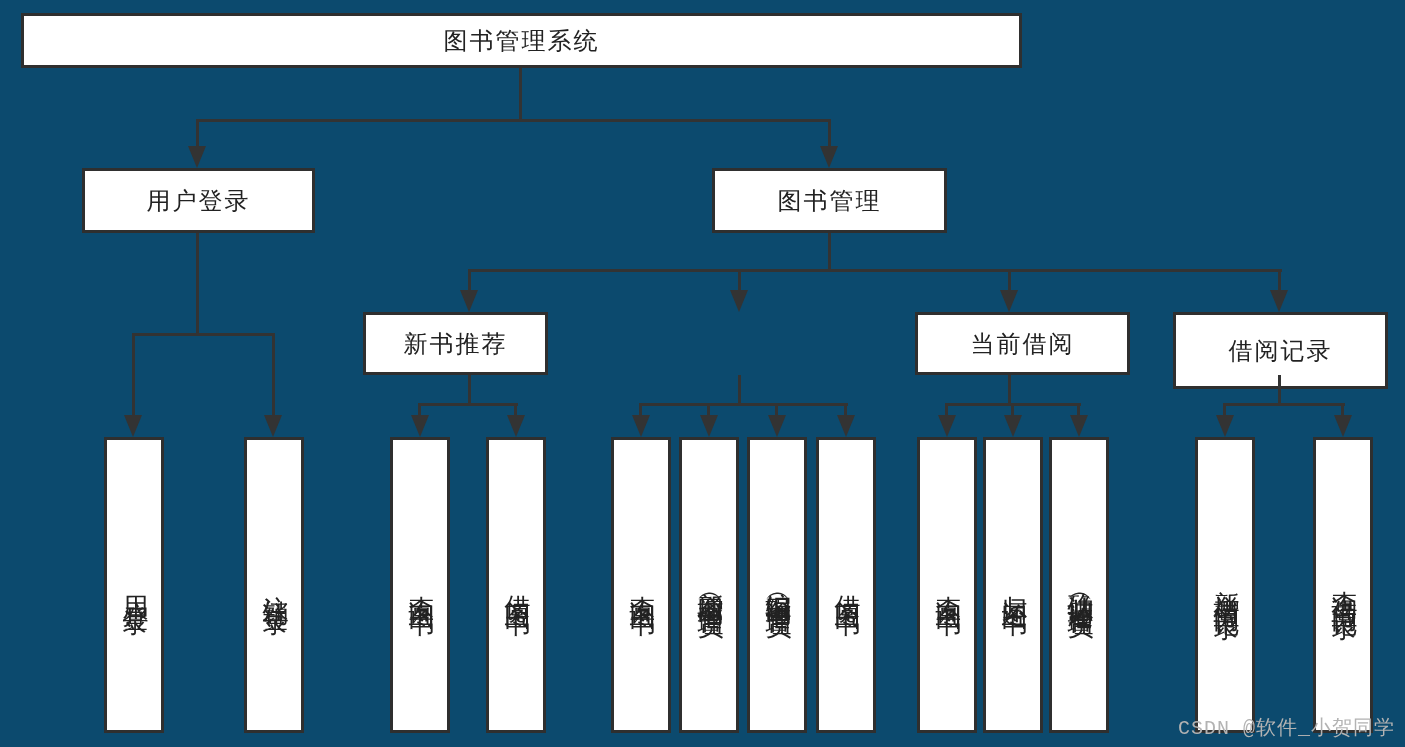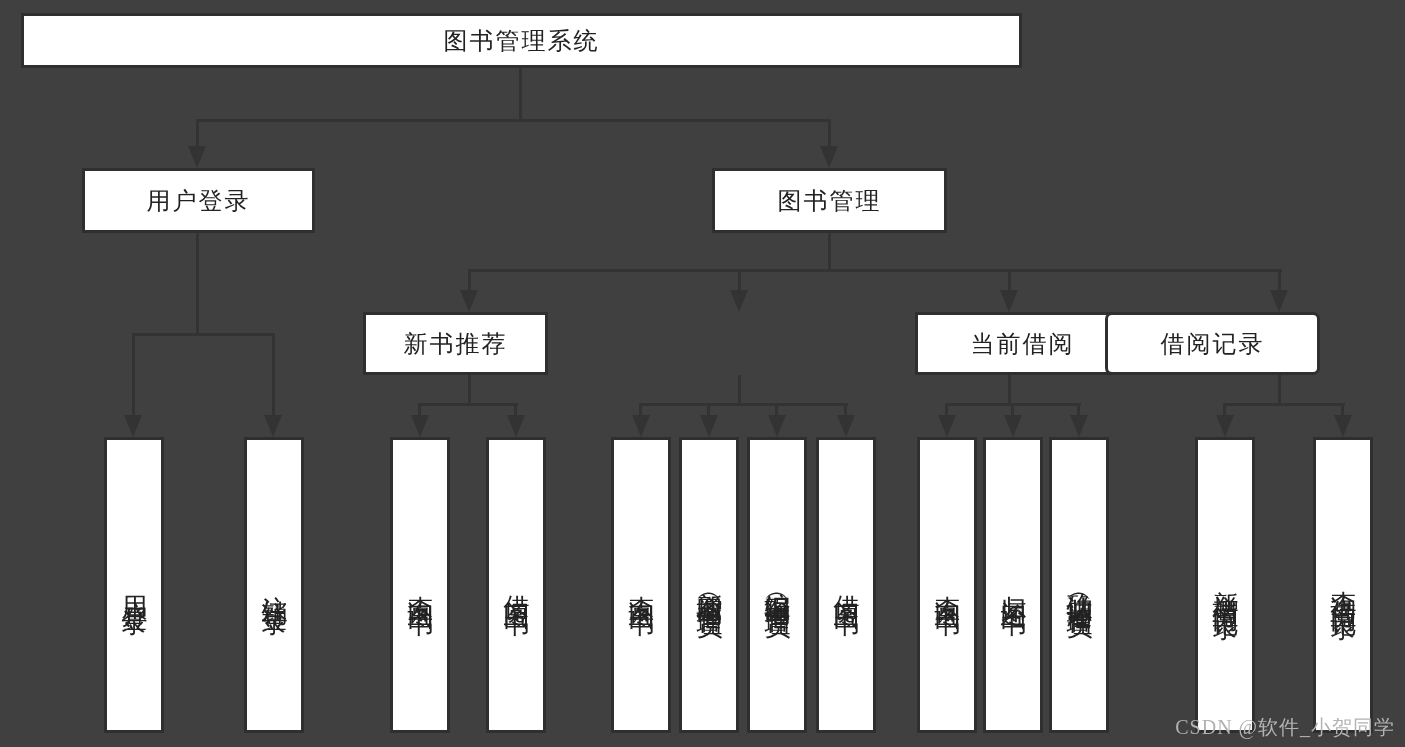--- a/index.html
+++ b/index.html
@@ -1,18 +1,18 @@
 <!DOCTYPE html>
 <html><head>
 <meta charset="utf-8">
 <style>
   html,body { margin:0; padding:0; background:#ffffff; }
   .canvas {
-    position:relative; width:1405px; height:747px; background:#404040;
-    font-family:Liberation Serif, serif; color:#222222; overflow:hidden;
+    position:relative; width:1405px; height:747px; background:#0c4a6e;
+    font-family:Liberation Mono, monospace; color:#222222; overflow:hidden;
   }
   .node {
     position:absolute; box-sizing:border-box;
     border:3px solid #2f2f2f; background:#ffffff;
     display:flex; align-items:center; justify-content:center;
     text-align:center;
   }
   .h-node { font-size:24px; letter-spacing:2px; white-space:nowrap; }
   .v-node { writing-mode:vertical-rl; font-size:26px; letter-spacing:5px; line-height:1; }
   .v-node.tight { letter-spacing:3px; }
@@ -39,21 +39,21 @@
 
   <div class="node h-node" style="left:82px; top:168px; width:233px; height:65px;">用户登录</div>
 
   <div class="node h-node" style="left:712px; top:168px; width:235px; height:65px;">图书管理</div>
 
   <div class="node h-node" style="left:363px; top:312px; width:185px; height:63px;">新书推荐</div>
 
 
   <div class="node h-node" style="left:903px; top:312px; width:215px; height:63px;margin-left:12px;">当前借阅</div>
 
-  <div class="node h-node" style="left:1105px; top:312px; width:215px; height:63px;border-radius:7px;">借阅记录</div>
+  <div class="node h-node" style="left:1173px; top:312px; width:215px; height:77px;">借阅记录</div>
 
   <div class="node v-node" style="left:104px; top:437px; width:60px; height:296px;">用户登录</div>
 
   <div class="node v-node" style="left:244px; top:437px; width:60px; height:296px;">注销登录</div>
 
   <div class="node v-node" style="left:390px; top:437px; width:60px; height:296px;">查询图书</div>
 
   <div class="node v-node" style="left:486px; top:437px; width:60px; height:296px;">借阅图书</div>
 
   <div class="node v-node" style="left:611px; top:437px; width:60px; height:296px;">查询图书</div>

